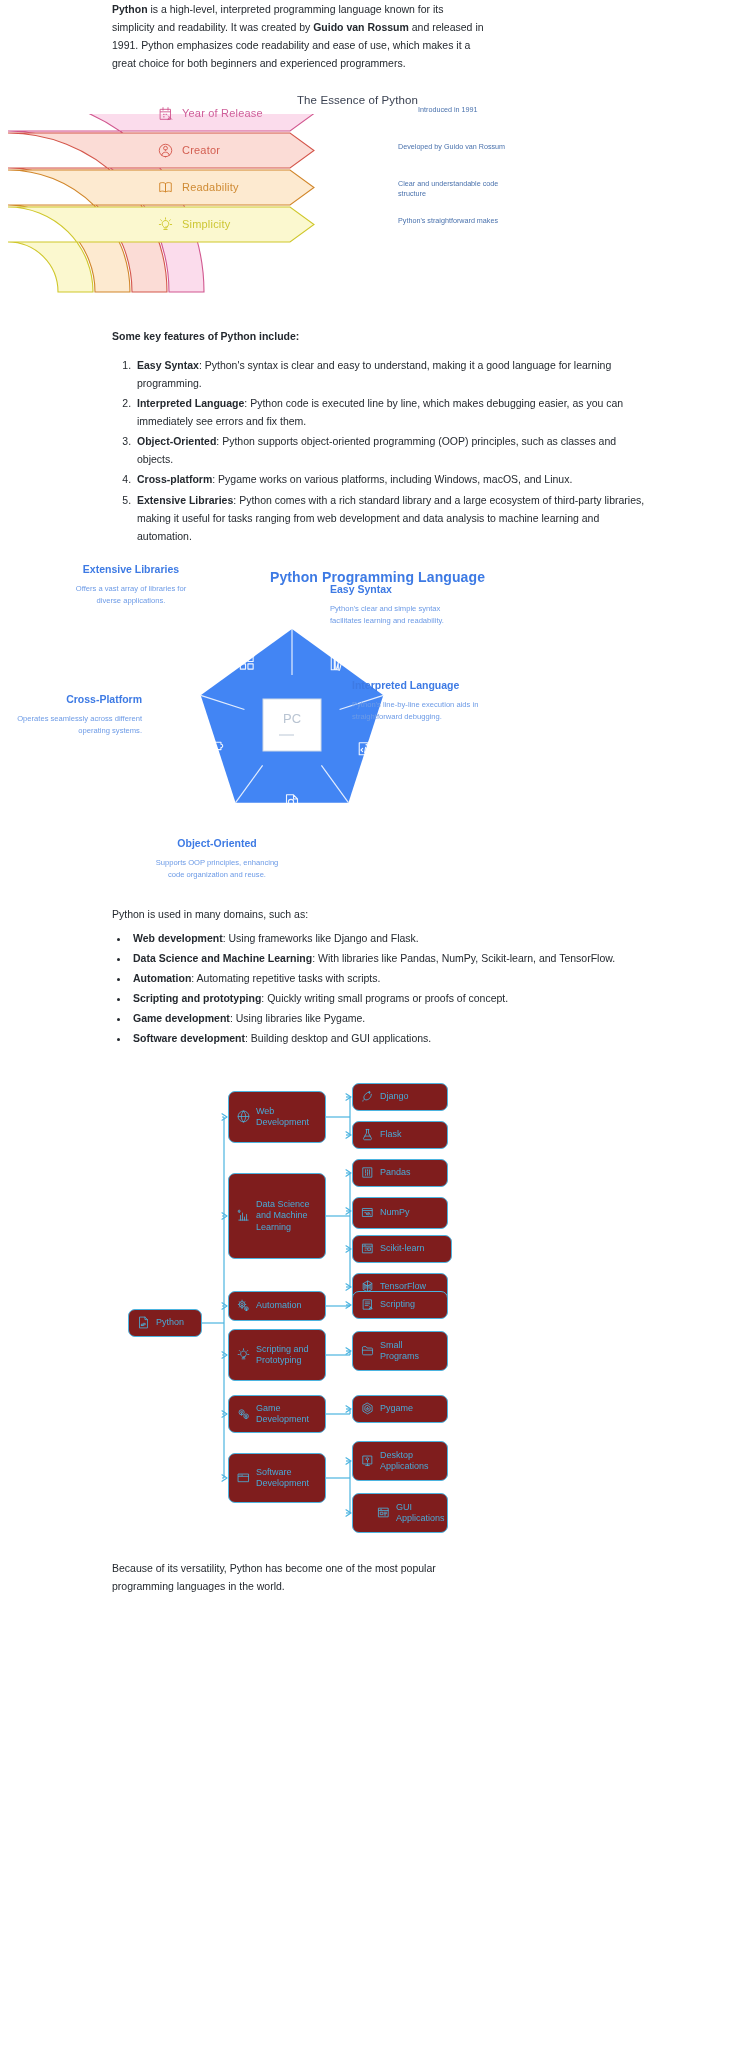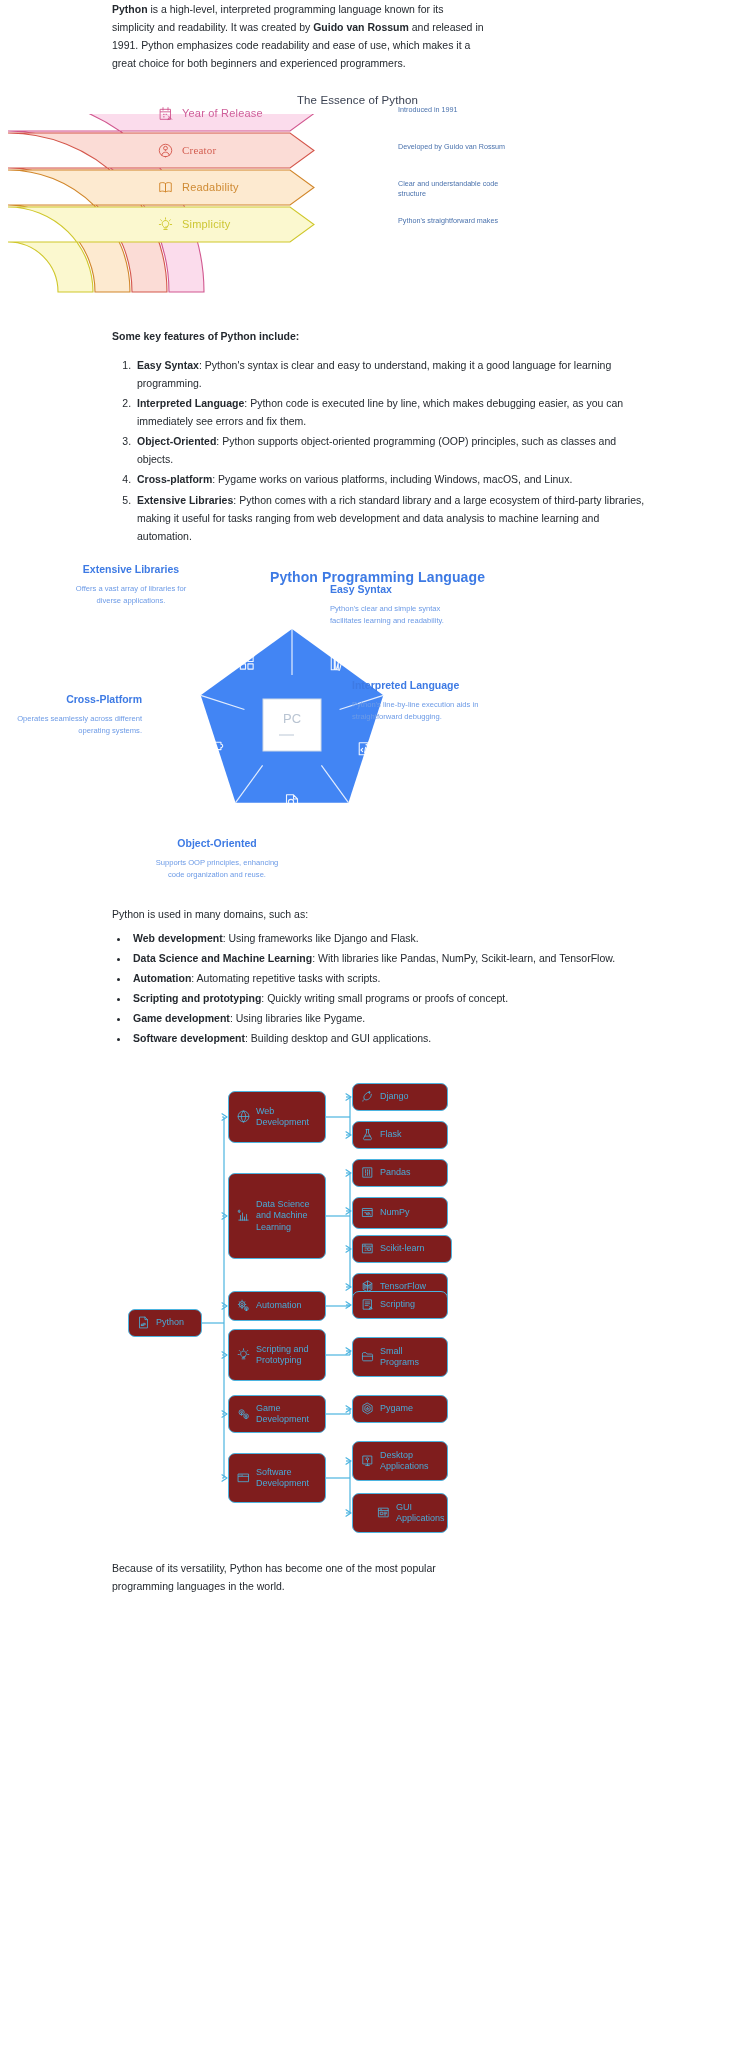--- a/index.html
+++ b/index.html
@@ -97,21 +97,21 @@
     </svg>
     <div id="arc-labels">
         <div class="arc-label" style="left: 158px; top: 11.5px; color: rgb(207, 95, 154);">
           <span>
             <svg width="15" height="15" viewBox="0 0 18 18">
               <path d="M3 4h12v12H3z M3 7h12 M6 2v3 M12 2v3 M6.5 10h1 M9.5 10h1 M6.5 13h1 M12.5 12l4 4 M12 16l1-2 2 1z" fill="none" stroke="#d1578f" stroke-width="1.1" stroke-linecap="round" stroke-linejoin="round"></path>
             </svg>
           </span>
           <span>Year of Release</span>
         </div>
-        <div class="arc-label" style="left: 158px; top: 48.5px; color: rgb(211, 95, 82); font-family: Liberation Serif, serif;">
+        <div class="arc-label" style="left: 158px; top: 48.5px; color: rgb(211, 95, 82);">
           <span>
             <svg width="15" height="15" viewBox="0 0 18 18">
               <path d="M9 16.5A7.5 7.5 0 1 0 9 1.5a7.5 7.5 0 0 0 0 15z M9 8.6a2.3 2.3 0 1 0 0-4.6 2.3 2.3 0 0 0 0 4.6z M4.4 14.6c.6-2.4 2.4-3.6 4.6-3.6s4 1.2 4.6 3.6" fill="none" stroke="#d4564b" stroke-width="1.1" stroke-linecap="round" stroke-linejoin="round"></path>
             </svg>
           </span>
           <span>Creator</span>
         </div>
         <div class="arc-label" style="left: 158px; top: 85.5px; color: rgb(207, 139, 52);">
           <span>
             <svg width="15" height="15" viewBox="0 0 18 18">
@@ -123,21 +123,21 @@
         <div class="arc-label" style="left: 158px; top: 122.5px; color: rgb(205, 198, 52);">
           <span>
             <svg width="15" height="15" viewBox="0 0 18 18">
               <path d="M9 12.2a4 4 0 1 0-2.4-.8 2.4 2.4 0 0 1 .9 1.8h3a2.4 2.4 0 0 1 .9-1.8 M7 15h4 M9 1v1.6 M3.2 3.4l1.1 1.1 M14.8 3.4l-1.1 1.1 M1.6 9h1.6 M14.8 9h1.6" fill="none" stroke="#cfc72b" stroke-width="1.1" stroke-linecap="round" stroke-linejoin="round"></path>
             </svg>
           </span>
           <span>Simplicity</span>
         </div>
       </div>
     <div id="arc-notes">
-        <div class="arc-note" style="left: 398px; top: 10.5px;">Introduced in 1991</div>
+        <div class="arc-note" style="left: 418px; top: 10.5px;">Introduced in 1991</div>
         <div class="arc-note" style="left: 398px; top: 47.5px;">Developed by Guido van Rossum</div>
         <div class="arc-note" style="left: 398px; top: 84.5px;">Clear and understandable code structure</div>
         <div class="arc-note" style="left: 398px; top: 121.5px;">Python's straightforward makes</div>
       </div>
   </div>
 
   <div class="article">
     <p class="section-lead">Some key features of Python include:</p>
     <ol class="features" id="features-list">
         <li><b>Easy Syntax</b><span>: Python's syntax is clear and easy to understand, making it a good language for learning programming.</span></li>
@@ -357,21 +357,21 @@
           <span class="tx">Scripting</span>
         </div>
         <div class="fnode" style="left: 228px; top: 256px; width: 98px; height: 52px;">
           <span>
             <svg width="13" height="13" viewBox="0 0 18 18">
               <path d="M9 12.2a4 4 0 1 0-2.4-.8 2.4 2.4 0 0 1 .9 1.8h3a2.4 2.4 0 0 1 .9-1.8 M7 15h4 M9 1v1.6 M3.2 3.4l1.1 1.1 M14.8 3.4l-1.1 1.1 M1.6 9h1.6 M14.8 9h1.6" fill="none" stroke="#4bb4e0" stroke-width="1.1" stroke-linecap="round" stroke-linejoin="round"></path>
             </svg>
           </span>
           <span class="tx">Scripting and Prototyping</span>
         </div>
-        <div class="fnode" style="left: 352px; top: 264px; width: 96px; height: 40px;">
+        <div class="fnode" style="left: 352px; top: 258px; width: 96px; height: 40px;">
           <span>
             <svg width="13" height="13" viewBox="0 0 18 18">
               <path d="M2 5.2A1.6 1.6 0 0 1 3.6 3.6h3.2l1.6 2h6A1.6 1.6 0 0 1 16 7.2v6.2a1.6 1.6 0 0 1-1.6 1.6H3.6A1.6 1.6 0 0 1 2 13.4z M2 8.6h14" fill="none" stroke="#4bb4e0" stroke-width="1.1" stroke-linecap="round" stroke-linejoin="round"></path>
             </svg>
           </span>
           <span class="tx">Small Programs</span>
         </div>
         <div class="fnode" style="left: 228px; top: 322px; width: 98px; height: 38px;">
           <span>
             <svg width="13" height="13" viewBox="0 0 18 18">

